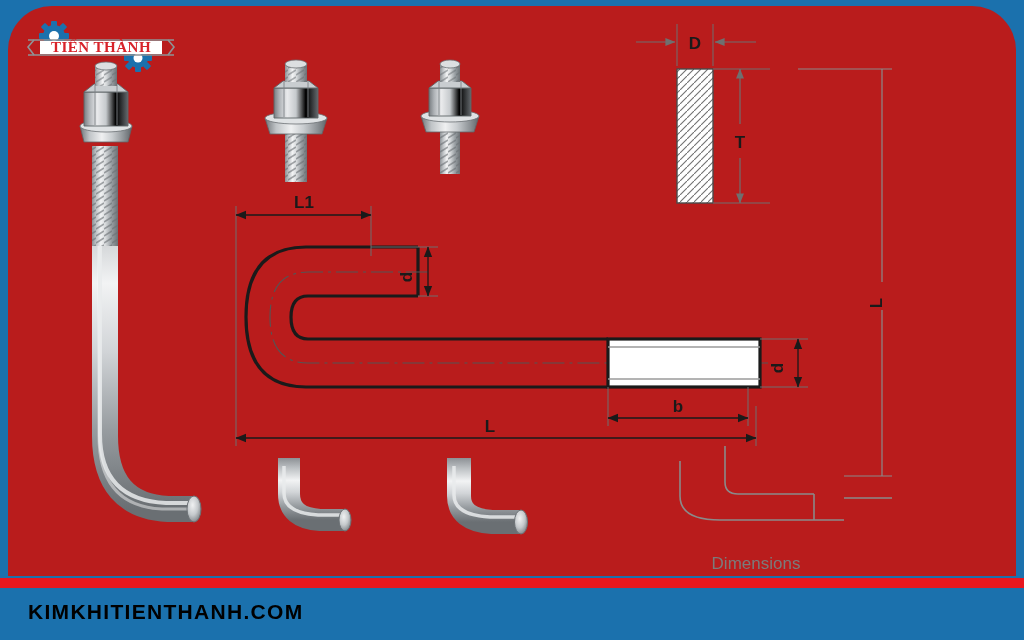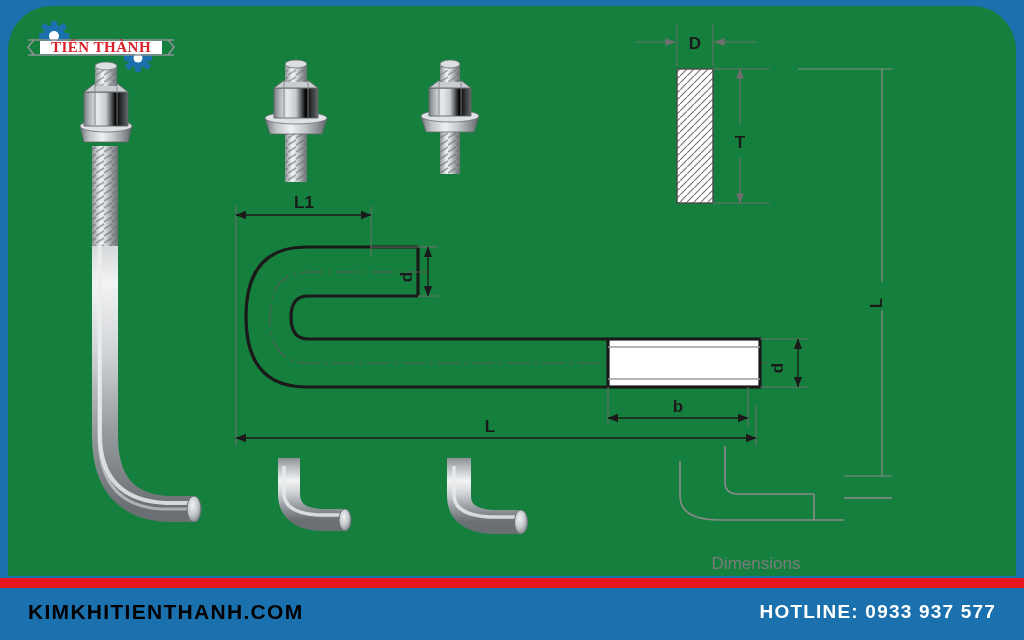--- a/index.html
+++ b/index.html
@@ -8,21 +8,21 @@
     font-family:"Liberation Sans", sans-serif;
     background:#1b71ad;
     position:relative;
   }
   #stage { position:absolute; inset:0; width:1024px; height:640px; }
 
   
   .card {
     position:absolute;
     left:8px; top:6px; width:1008px; height:570px;
-    background:#15803d;
+    background:#b91c1c;
     border-radius:44px 44px 0 0;
     overflow:hidden;
   }
 
   
   .logo { position:absolute; left:18px; top:12px; width:150px; height:58px; }
   .logo svg { display:block; }
 
   
   .footer-red {
@@ -329,15 +329,14 @@
 
         <text class="caption" x="748" y="563" text-anchor="middle">Dimensions</text>
 
       </svg>
     </div>
   </div>
 
   <div class="footer-red"></div>
   <div class="footer-blue"></div>
   <div class="footer-site">KIMKHITIENTHANH.COM</div>
-  <div class="footer-hotline">HOTLINE: 0933 937 577</div>
 
 </div>
 
 </body></html>

